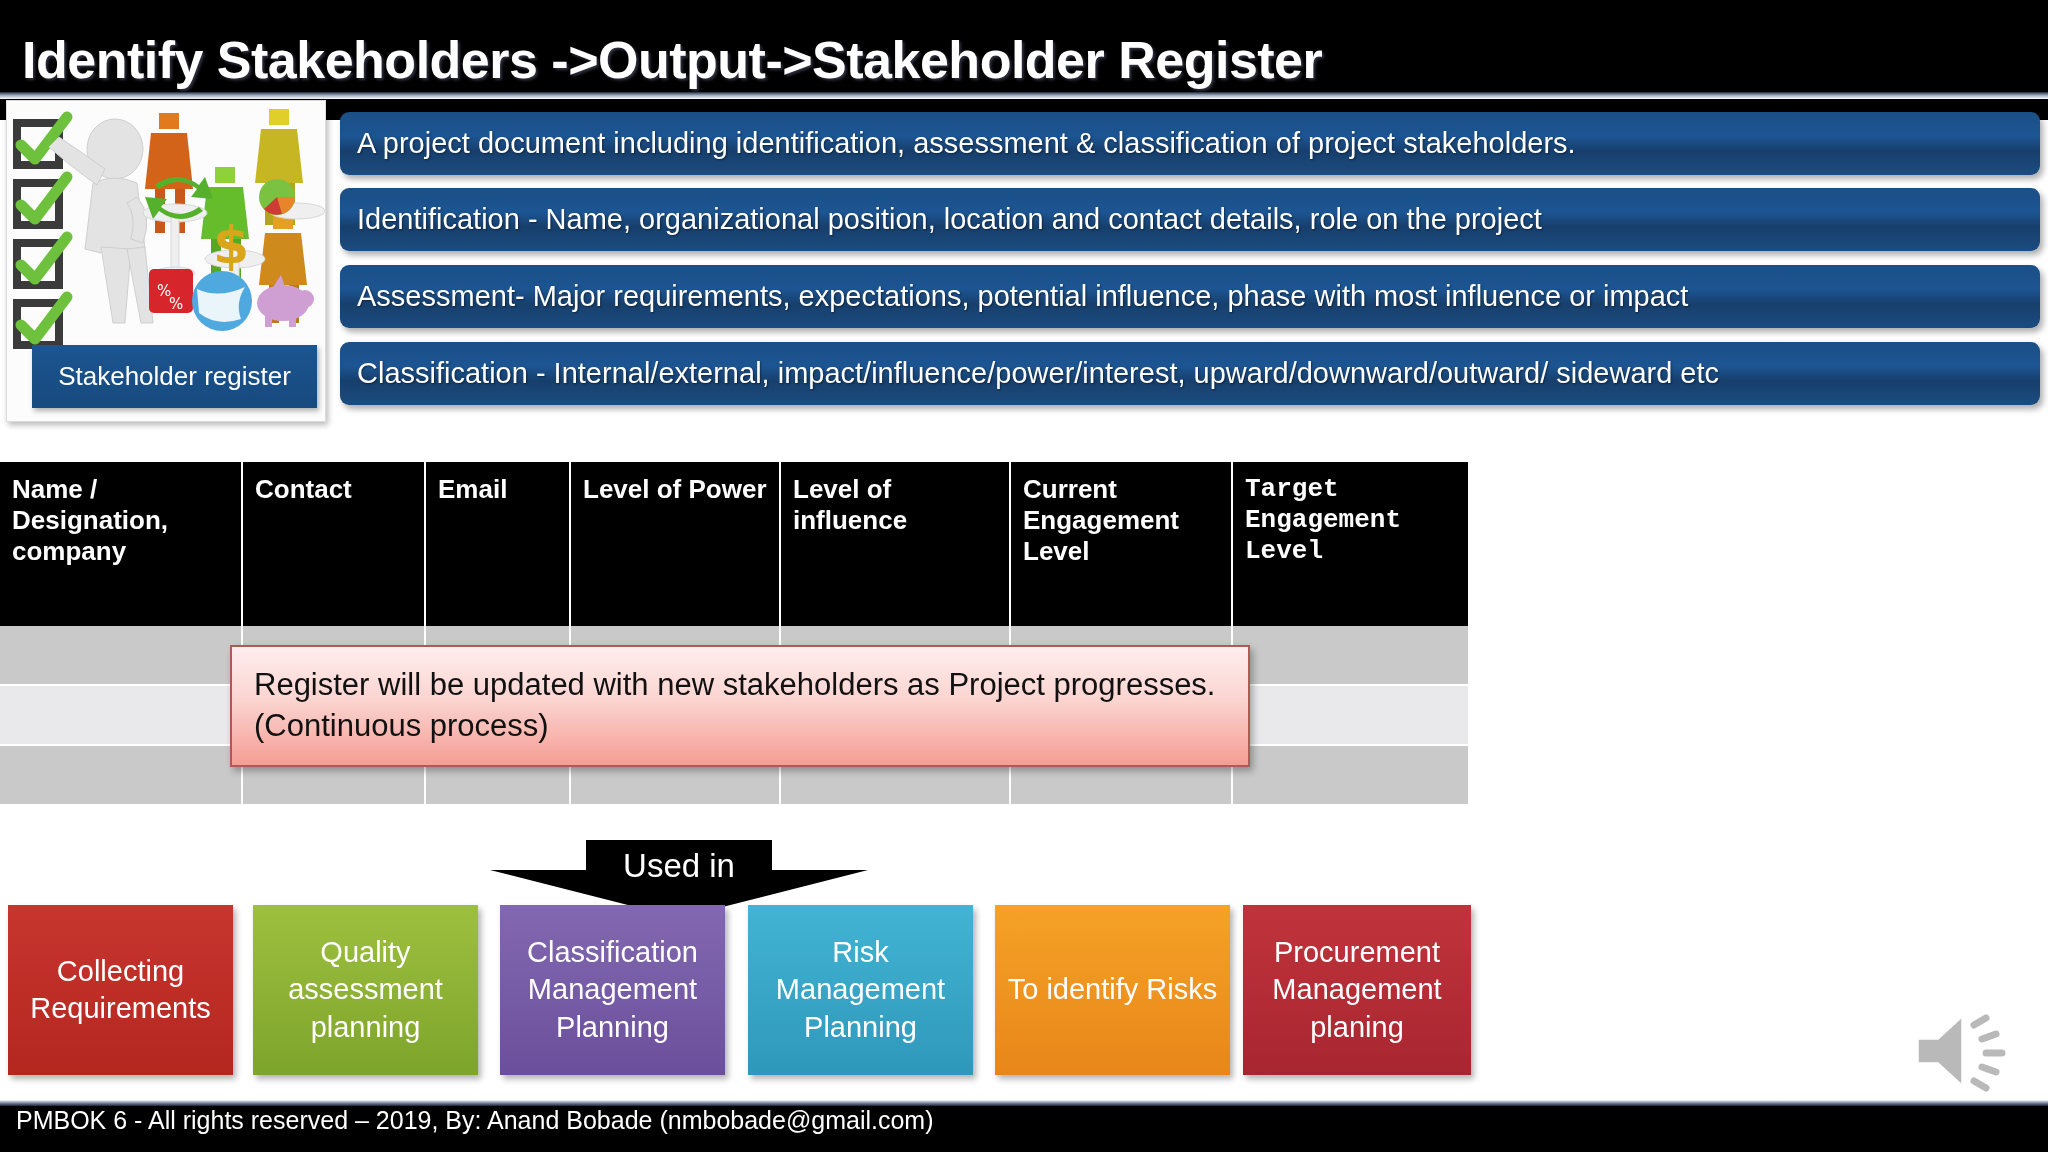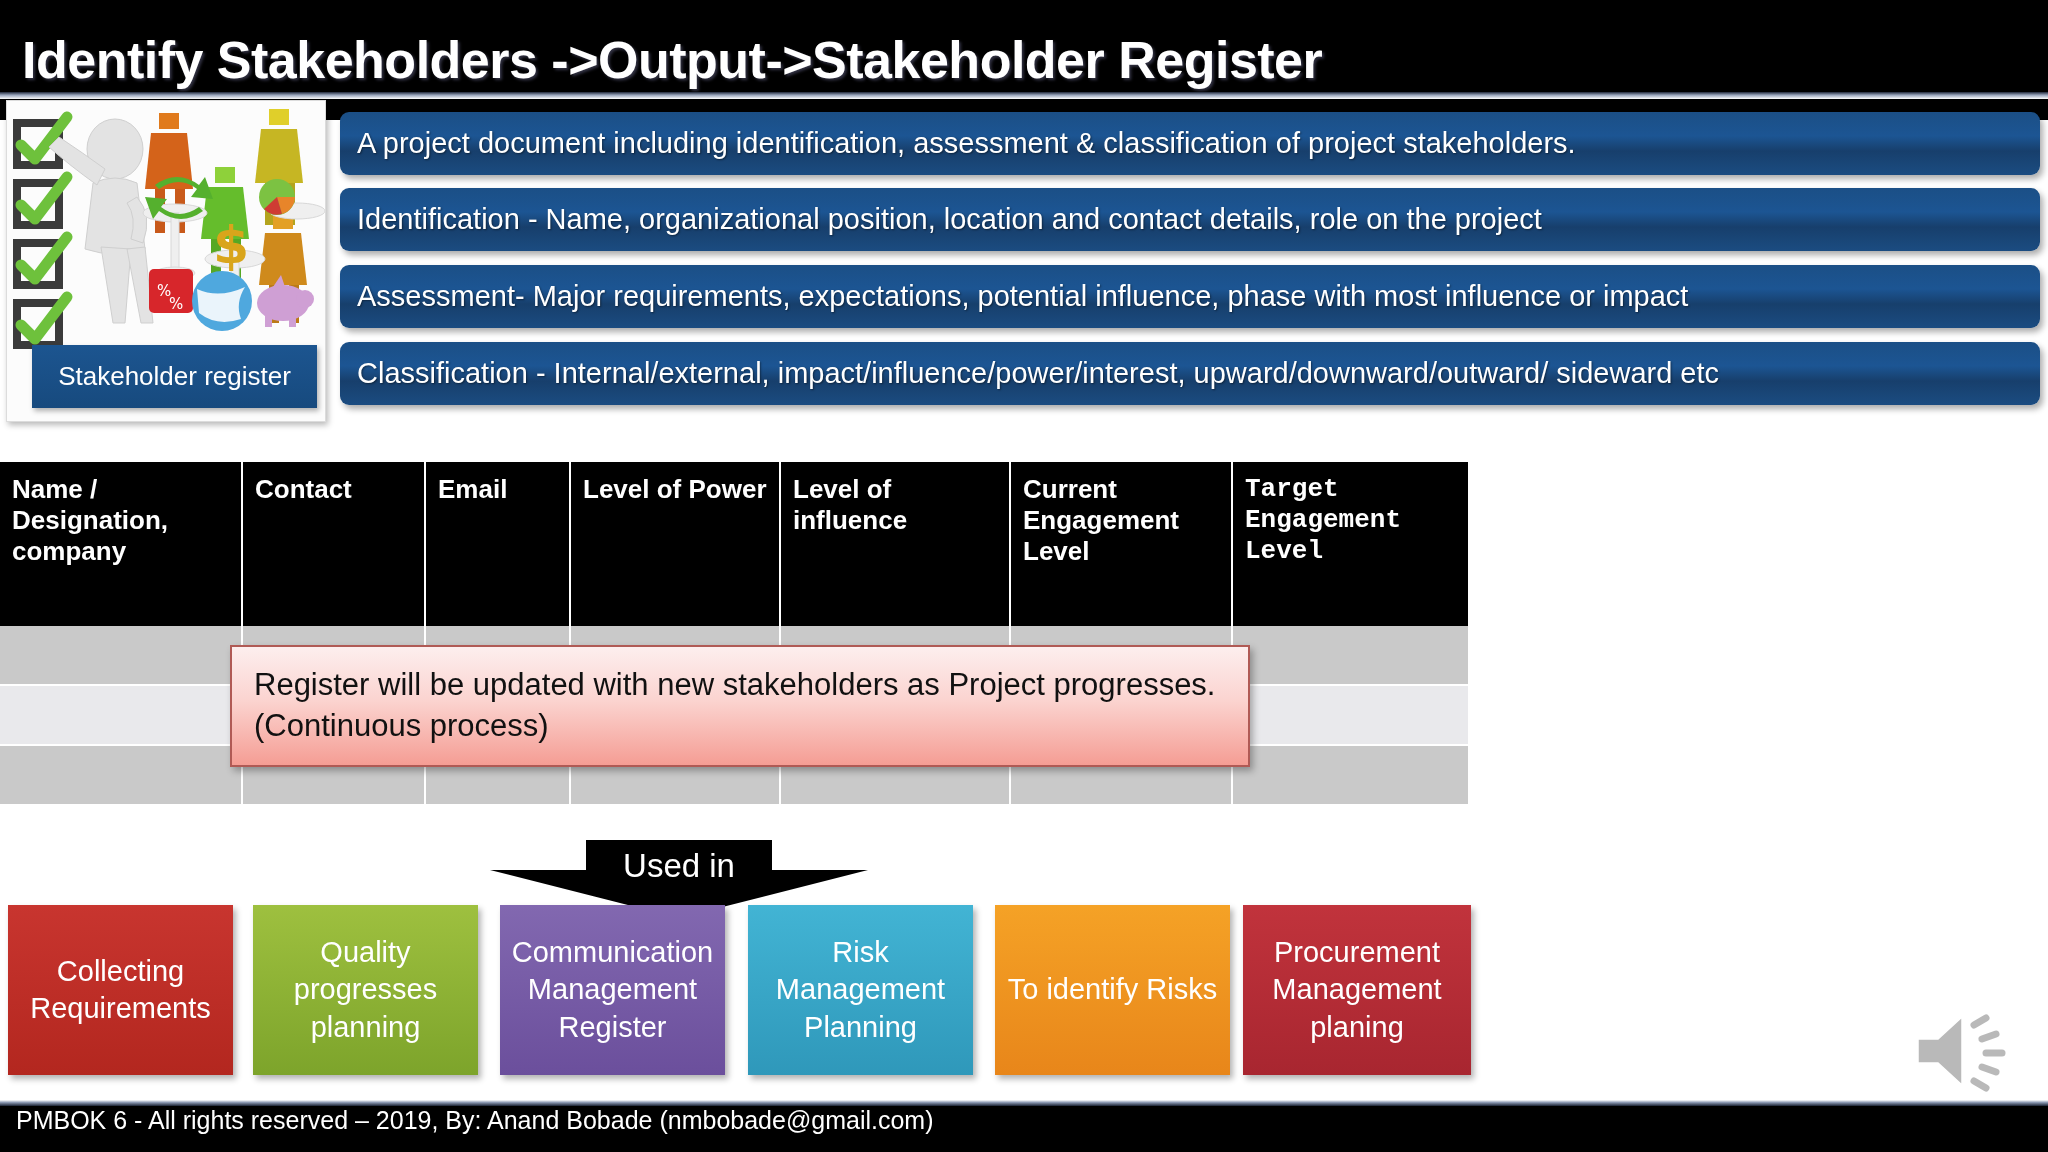--- a/index.html
+++ b/index.html
@@ -318,24 +318,24 @@
   <path d="M96 0 H282 V30 H378 L189 78 L0 30 H96 Z" fill="#000000"></path>
 </svg>
 <div id="used-in-label">
   <span>Used in</span>
 </div>
 
 <div class="pbox" id="pbox-0" style="left: 8px; width: 225px; background: linear-gradient(rgb(200, 53, 47) 0%, rgb(179, 39, 31) 100%);">
   <span>Collecting Requirements</span>
 </div>
 <div class="pbox" id="pbox-1" style="left: 253px; width: 225px; background: linear-gradient(rgb(158, 192, 63) 0%, rgb(125, 164, 43) 100%);">
-  <span>Quality progresses planning</span>
+  <span>Quality assessment planning</span>
 </div>
 <div class="pbox" id="pbox-2" style="left: 500px; width: 225px; background: linear-gradient(rgb(130, 104, 176) 0%, rgb(107, 79, 156) 100%);">
-  <span>Communication Management Register</span>
+  <span>Classification Management Planning</span>
 </div>
 <div class="pbox" id="pbox-3" style="left: 748px; width: 225px; background: linear-gradient(rgb(66, 180, 212) 0%, rgb(47, 152, 186) 100%);">
   <span>Risk Management Planning</span>
 </div>
 <div class="pbox" id="pbox-4" style="left: 995px; width: 235px; background: linear-gradient(rgb(245, 162, 38) 0%, rgb(232, 134, 26) 100%);">
   <span>To identify Risks</span>
 </div>
 <div class="pbox" id="pbox-5" style="left: 1243px; width: 228px; background: linear-gradient(rgb(193, 51, 60) 0%, rgb(168, 38, 48) 100%);">
   <span>Procurement Management planing</span>
 </div>

